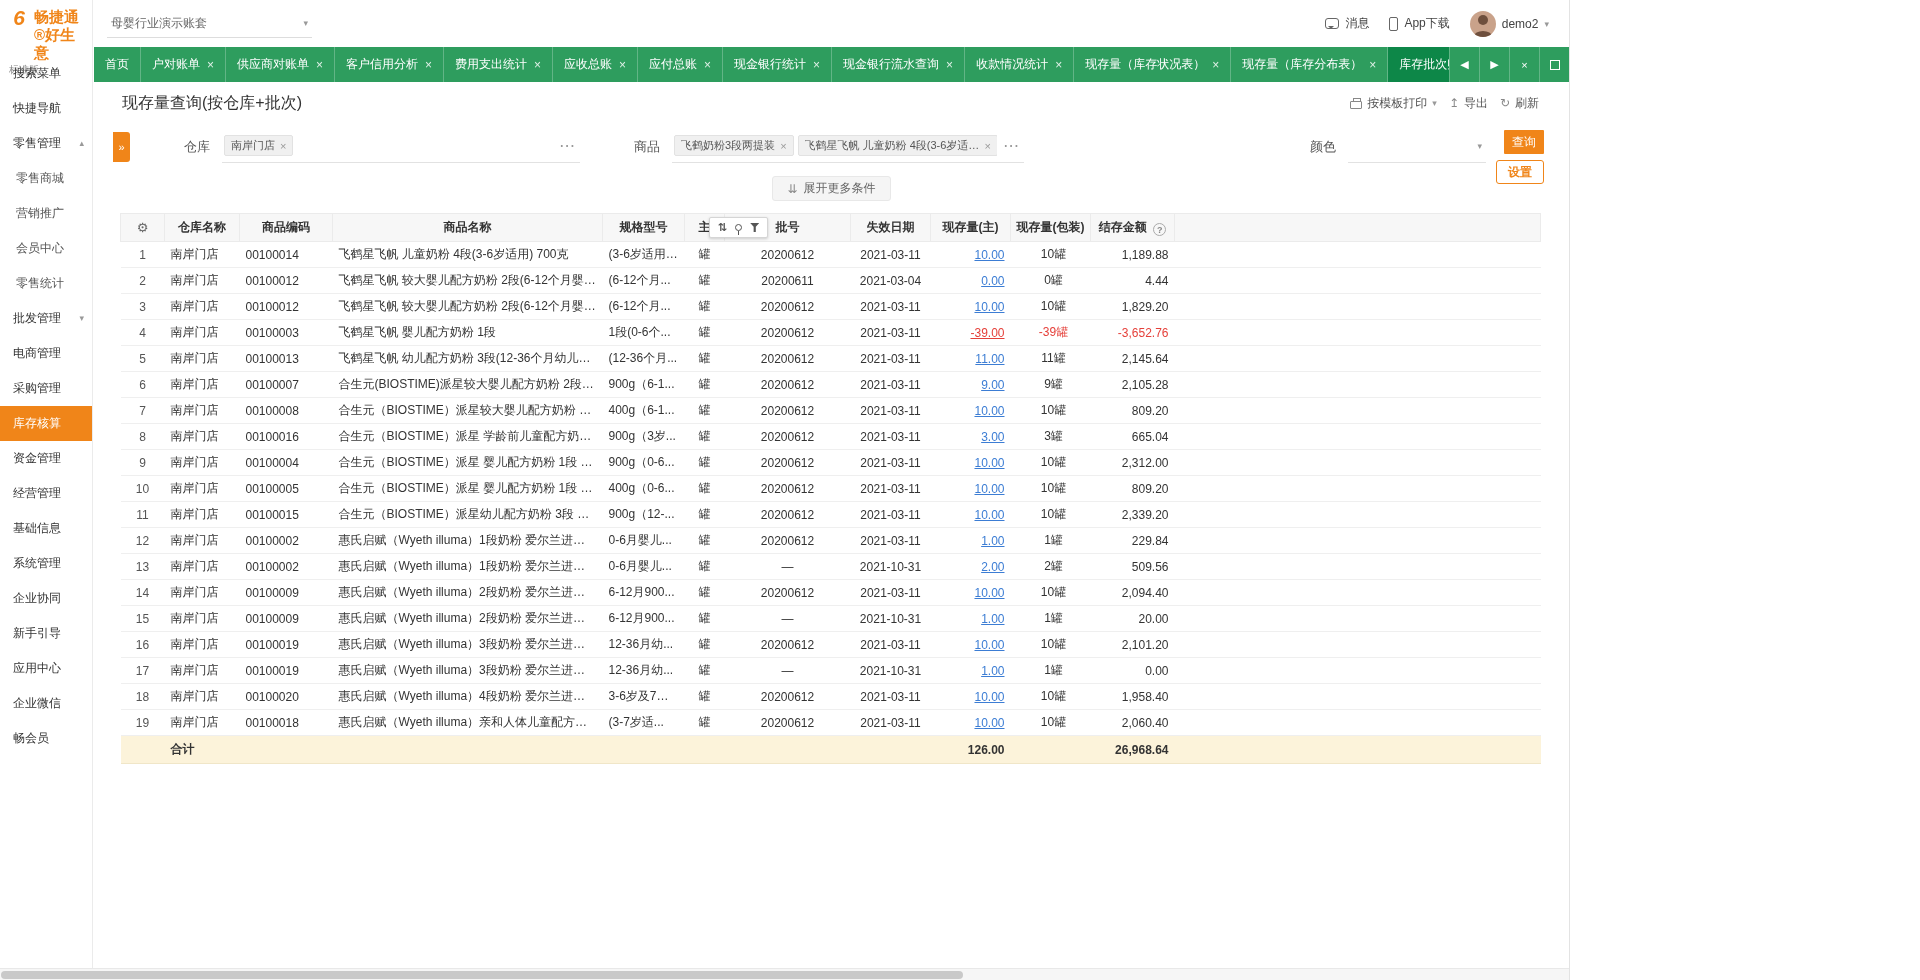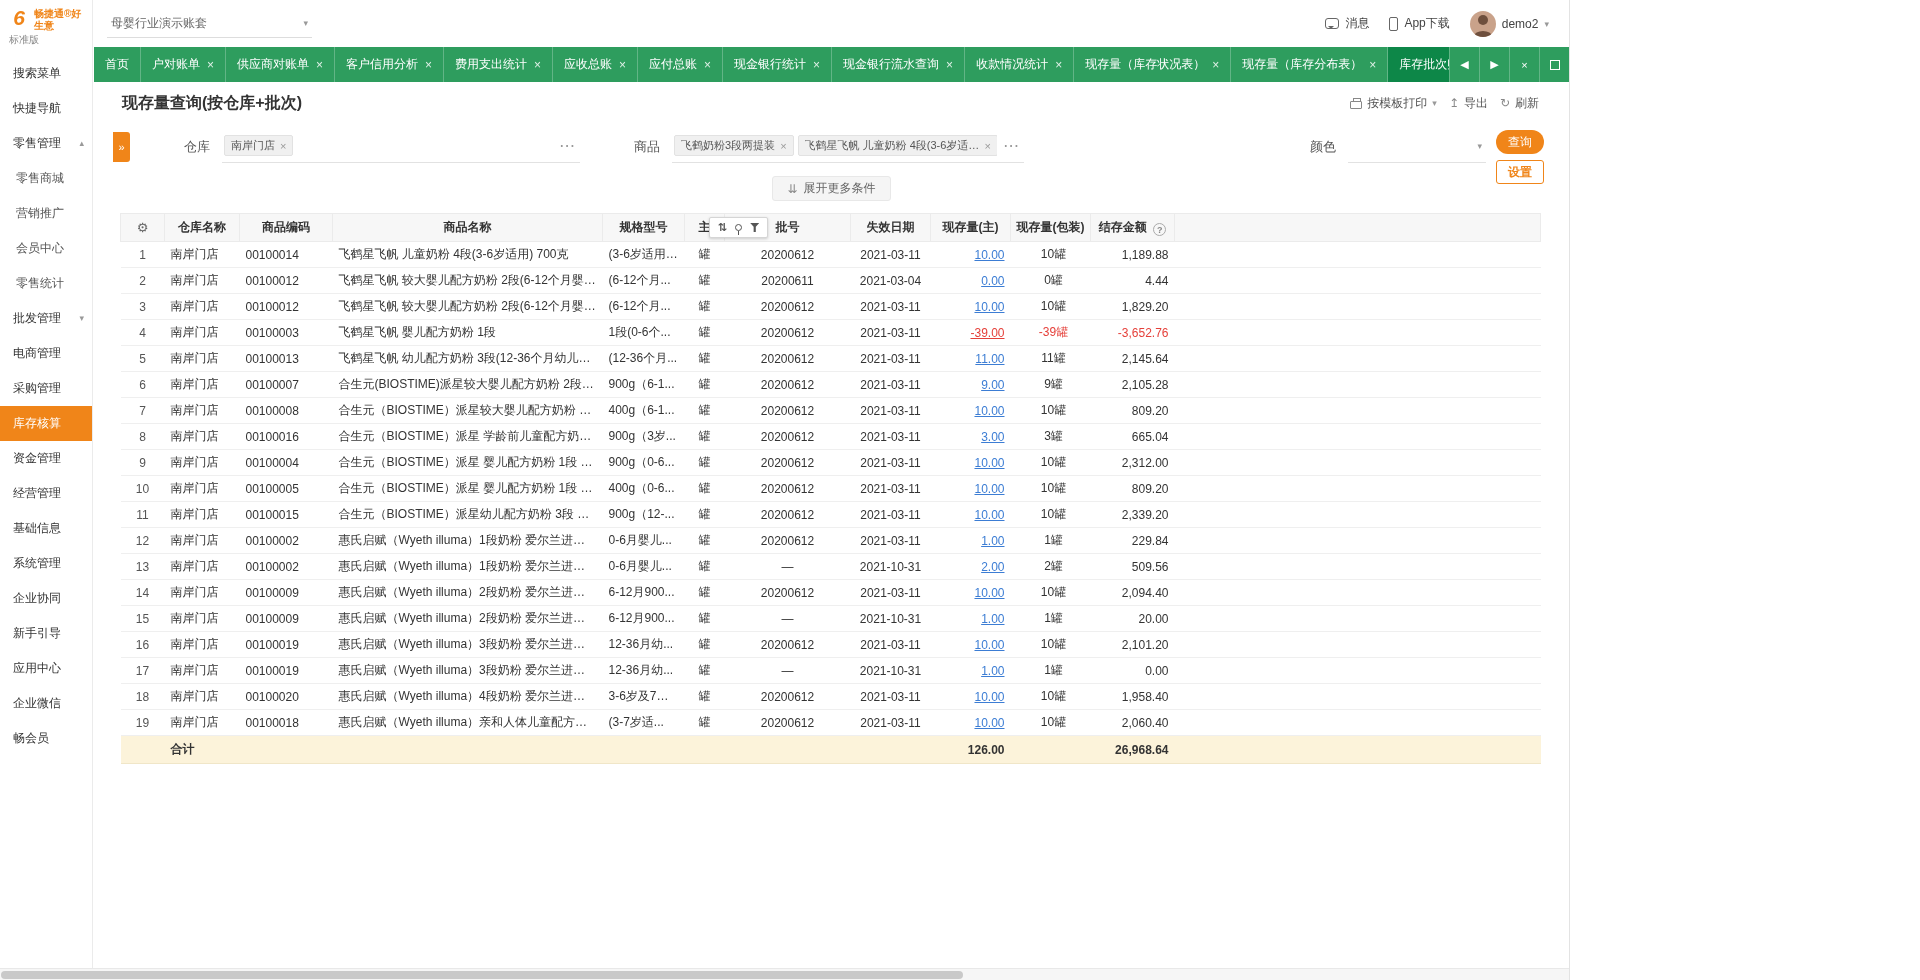--- a/index.html
+++ b/index.html
@@ -4,21 +4,21 @@
 <style>
   * { box-sizing: border-box; margin: 0; padding: 0; }
   html,body { width:1920px; height:980px; background:#fff; font-family:"Liberation Sans","DejaVu Sans",sans-serif; overflow:hidden; }
   .app { position:relative; width:1570px; height:980px; background:#fff; border-right:1px solid #e3e3e3; overflow:hidden; }
 
   
   .sidebar { position:absolute; left:0; top:0; bottom:12px; width:93px; background:#fff; border-right:1px solid #ebebeb; z-index:4; }
   .brand { padding:6px 4px 0 7px; height:52px; }
   .brand-row { display:flex; align-items:flex-start; gap:3px; }
   .logo-mark { width:24px; height:24px; display:flex; align-items:center; justify-content:center; color:var(--accent,#f08519); font-size:21px; font-weight:800; font-style:italic; }
-  .brand-name { font-size:10px; color:var(--accent,#f08519); width:54px; line-height:1.2; font-weight:700; padding-top:2px; }
+  .brand-name { font-size:15px; color:var(--accent,#f08519); width:54px; line-height:1.2; font-weight:700; padding-top:2px; }
   .brand-edition { font-size:10px; color:#888; margin-top:1px; padding-left:2px; }
   .side-menu { padding-top:4px; font-size:12px; }
   .side-item { height:35px; line-height:35px; padding-left:13px; color:#333; cursor:pointer; position:relative; white-space:nowrap; }
   .side-item.sub { padding-left:16px; color:#555; }
   .side-item .arrow { position:absolute; right:8px; top:0; color:#999; font-size:9px; }
   .side-item.active { background:var(--accent,#f08519); color:#fff; }
 
   
   .main { position:absolute; left:94px; top:0; right:0; bottom:0; }
 
@@ -40,42 +40,42 @@
   .tab { display:flex; align-items:center; gap:7px; padding:0 11px; font-size:12px; color:#fff; border-right:1px solid rgba(255,255,255,.25); cursor:pointer; white-space:nowrap; }
   .tab.active { background:var(--green-dark,#0d8748); }
   .tab-close { font-size:12px; opacity:.85; }
   .tab-ctrls { display:flex; }
   .tctl { width:30px; display:flex; align-items:center; justify-content:center; color:#fff; font-size:11px; border-left:1px solid rgba(255,255,255,.25); cursor:pointer; }
   .fs-icon { width:10px; height:10px; border:1px solid #fff; }
 
   
   .content { position:absolute; top:82px; left:0; right:0; bottom:12px; background:#fff; overflow:hidden; }
   .page-header { display:flex; justify-content:space-between; align-items:center; height:42px; padding:0 30px 0 28px; }
-  .page-title { font-size:16px; font-weight:700; color:#333; }
+  .page-title { font-size:16px; font-weight:400; color:#333; }
   .page-actions { display:flex; gap:12px; align-items:center; font-size:12px; color:#555; }
   .pa { display:flex; gap:5px; align-items:center; cursor:pointer; }
   .ico { color:#888; font-size:12px; }
   .icon-print { width:12px; height:8px; border:1px solid #888; border-radius:1px; position:relative; margin-top:3px; }
   .icon-print::before { content:""; position:absolute; left:2px; top:-4px; width:6px; height:3px; border:1px solid #888; border-bottom:none; }
 
   
   .filter-area { position:relative; padding-top:2px; }
   .filter-row { display:flex; align-items:center; padding-left:19px; height:42px; }
   .collapse-btn { width:17px; height:30px; background:var(--accent,#f08519); color:#fff; display:flex; align-items:center; justify-content:center; border-radius:0 3px 3px 0; font-size:11px; margin-right:54px; cursor:pointer; }
   .flabel { font-size:13px; color:#555; margin-right:12px; white-space:nowrap; }
   .ffield { display:flex; align-items:center; border-bottom:1px solid #e2e2e2; height:32px; padding:0 4px 2px 2px; }
   .f-warehouse { width:358px; margin-right:54px; }
   .f-product  { width:352px; margin-right:286px; }
   .f-color    { width:138px; justify-content:flex-end; }
   .tags { flex:1; display:flex; gap:4px; overflow:hidden; align-items:center; }
   .ftag { display:inline-flex; align-items:center; gap:5px; background:#f0f0f0; border:1px solid #e2e2e2; border-radius:2px; padding:2px 6px; font-size:11px; color:#555; white-space:nowrap; flex:0 0 auto; }
   .ftag-label { max-width:175px; overflow:hidden; text-overflow:ellipsis; white-space:nowrap; }
   .ftag-x { color:#999; font-size:11px; cursor:pointer; }
   .picker { color:#999; margin-left:6px; cursor:pointer; letter-spacing:1px; }
-  .btn-search { position:absolute; top:6px; right:25px; width:48px; height:24px; background:var(--accent,#f08519); color:#fff; border:none; border-radius:12px; font-size:12px; cursor:pointer; }
+  .btn-search { position:absolute; top:6px; right:25px; width:40px; height:24px; background:var(--accent,#f08519); color:#fff; border:none; border-radius:1px; font-size:12px; cursor:pointer; }
   .btn-settings { position:absolute; top:36px; right:25px; width:48px; height:24px; background:#fff; color:var(--accent,#f08519); border:1px solid var(--accent,#f08519); border-radius:3px; font-size:12px; cursor:pointer;font-weight:bold; }
   .expand-row { display:flex; justify-content:center; padding:8px 0 4px; }
   .expand-btn { display:flex; align-items:center; gap:6px; background:#f5f5f5; border:1px solid #e8e8e8; border-radius:3px; color:#666; font-size:12px; padding:3px 14px; cursor:pointer; }
 
   
   .table-wrap { margin:8px 28px 0 26px; position:relative; }
   table { width:100%; border-collapse:collapse; table-layout:fixed; font-size:12px; color:#333; }
   thead th { background:#f7f7f7; border:1px solid #ebebeb; height:28px; font-weight:700; text-align:center; padding:0 4px; position:relative; font-size:12px; color:#333; white-space:nowrap; }
   tbody td { border-bottom:1px solid #efefef; height:26px; padding:0 6px; white-space:nowrap; overflow:hidden; text-overflow:ellipsis; }
   td.c-num { text-align:center; color:#555; }

